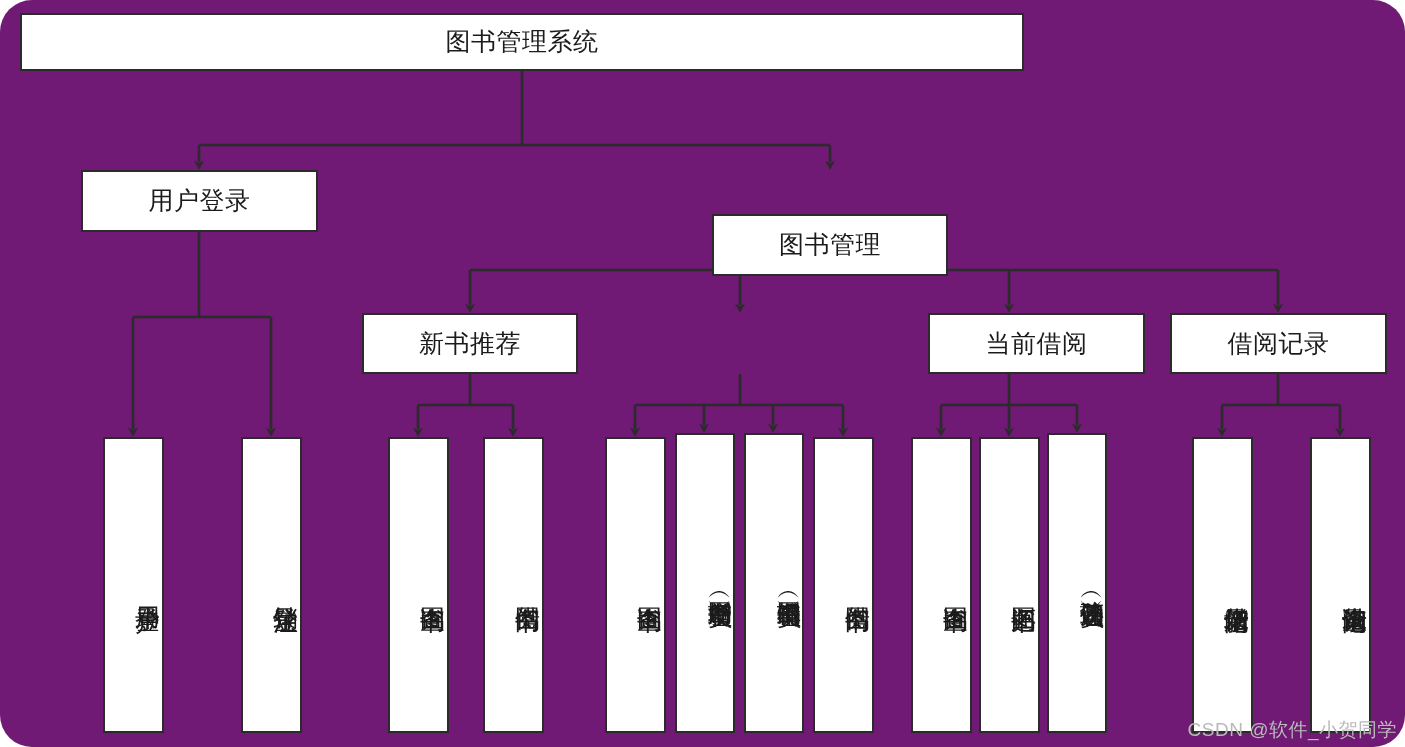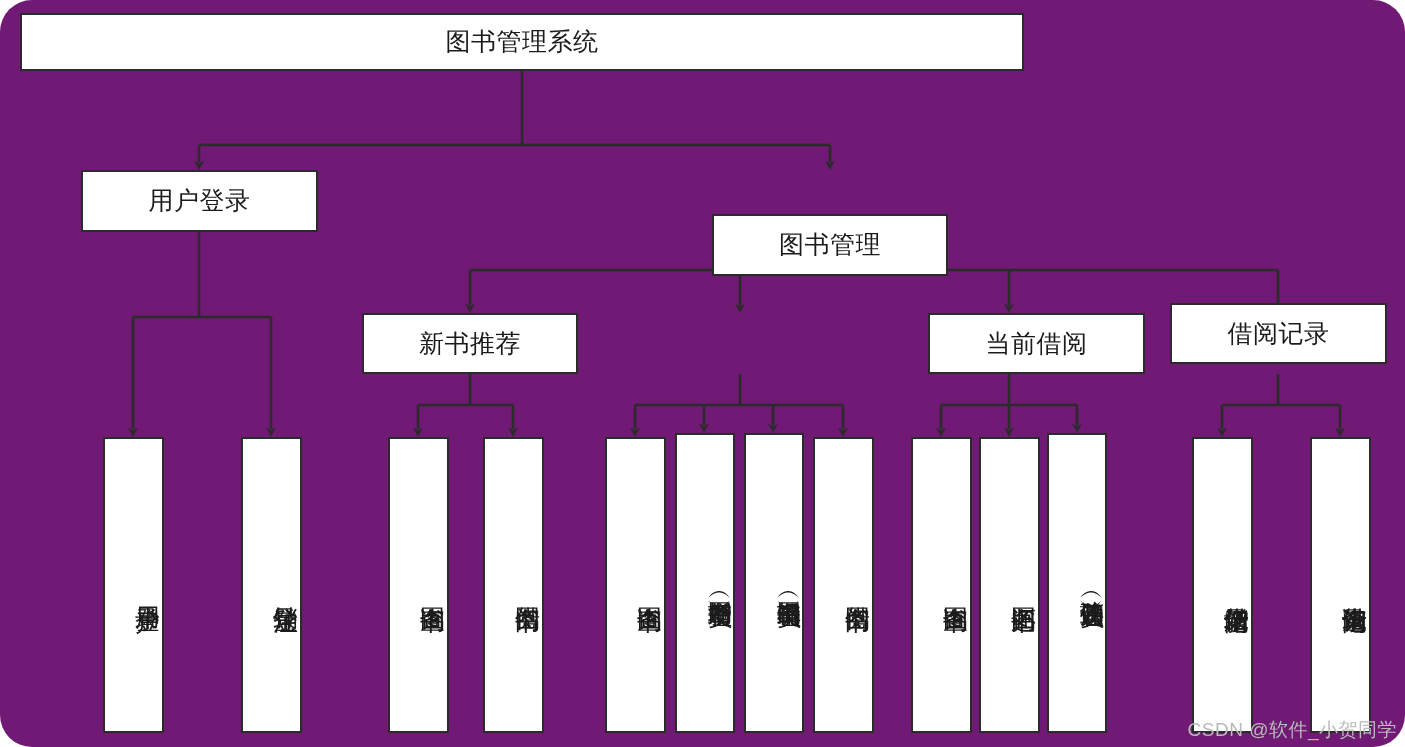--- a/index.html
+++ b/index.html
@@ -140,21 +140,21 @@
   <div class="node horiz" style="left:712px; top:170px; width:236px; height:62px;margin-top:44px;">
     <span class="label">图书管理</span>
   </div>
 
   <div class="node horiz" style="left:362px; top:313px; width:216px; height:61px;">
     <span class="label">新书推荐</span>
   </div>
   <div class="node horiz" style="left:901px; top:313px; width:217px; height:61px;margin-left:27px;">
     <span class="label">当前借阅</span>
   </div>
-  <div class="node horiz" style="left:1170px; top:303px; width:217px; height:61px;">
+  <div class="node horiz" style="left:1170px; top:313px; width:217px; height:61px;">
     <span class="label">借阅记录</span>
   </div>
 
   <div class="node vert" style="left:103px; top:437px; width:61px; height:296px;">
     <span class="label">用户登录</span>
   </div>
   <div class="node vert" style="left:241px; top:437px; width:61px; height:296px;">
     <span class="label">注销登录</span>
   </div>
 

